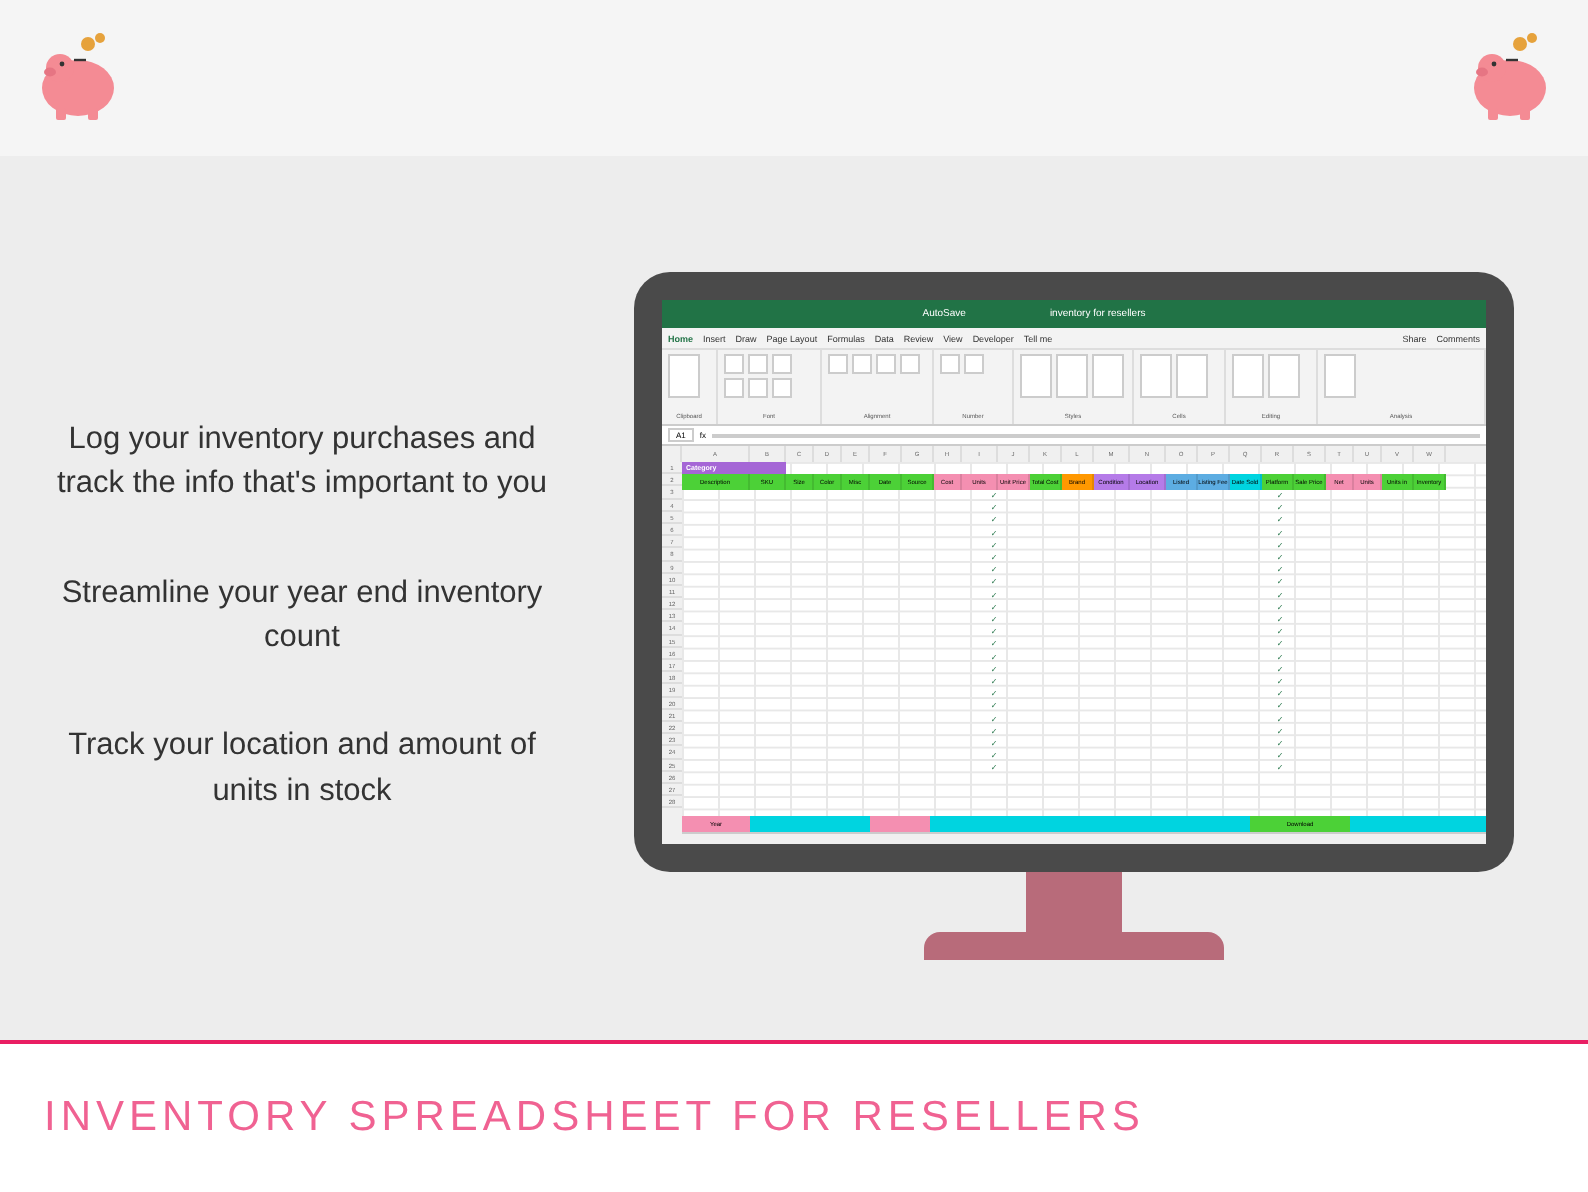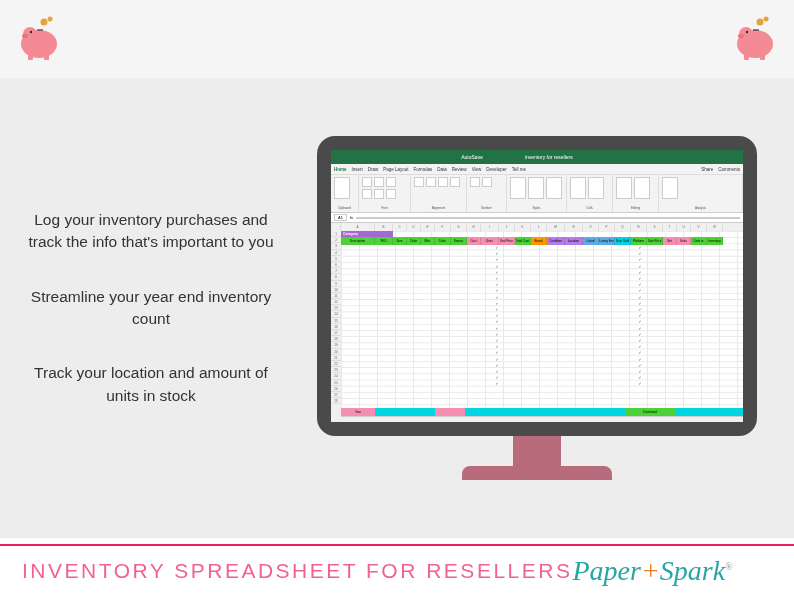--- a/index.html
+++ b/index.html
@@ -54,21 +54,21 @@
 .c-orange{background:#ff9800}
 .c-cyan{background:#00d4e0}
 .c-purple{background:#b57be8}
 .c-blue{background:#5dade2}
 .bottom-strip{position:absolute;bottom:6px;left:0;right:0;height:8px;display:flex}
 .bottom-strip div{font-size:3px;line-height:8px;text-align:center}
 .status-bar{position:absolute;bottom:0;left:0;right:0;height:6px;background:#f0f0f0;border-top:1px solid #ccc}
 .tick-col{position:absolute;top:14px;width:8px;font-size:4px;color:#217346;line-height:6.2px;text-align:center}
 
 
-.footer{position:absolute;bottom:0;left:0;right:0;height:52px;background:#fff;border-top:2px solid #e91e63;display:flex;align-items:center;padding:0 22px}
+.footer{position:absolute;bottom:0;left:0;right:0;height:76px;background:#fff;border-top:2px solid #e91e63;display:flex;align-items:center;justify-content:space-between;padding:0 22px}
 .footer-title{color:#f06292;font-size:21px;letter-spacing:2.5px;font-weight:300}
 .brand{font-family:'Brush Script MT',cursive;font-size:28px;color:#2aa5a5;font-style:italic;position:relative}
 .brand .plus{color:#e67e22}
 .brand .reg{font-size:10px;vertical-align:super;color:#999}
 </style>
 </head>
 <body>
 
 <div class="header">
   <svg class="pig pig-left" viewBox="0 0 50 50">
@@ -304,16 +304,13 @@
 
       </div>
     </div>
     <div class="stand-neck"></div>
     <div class="stand-base"></div>
   </div>
 </div>
 
 <div class="footer">
   <div class="footer-title">INVENTORY SPREADSHEET FOR RESELLERS</div>
-  <div class="brand">
-    <span>Paper</span><span class="plus">+</span><span>Spark</span><span class="reg">®</span>
-  </div>
 </div>
 
 </body></html>

